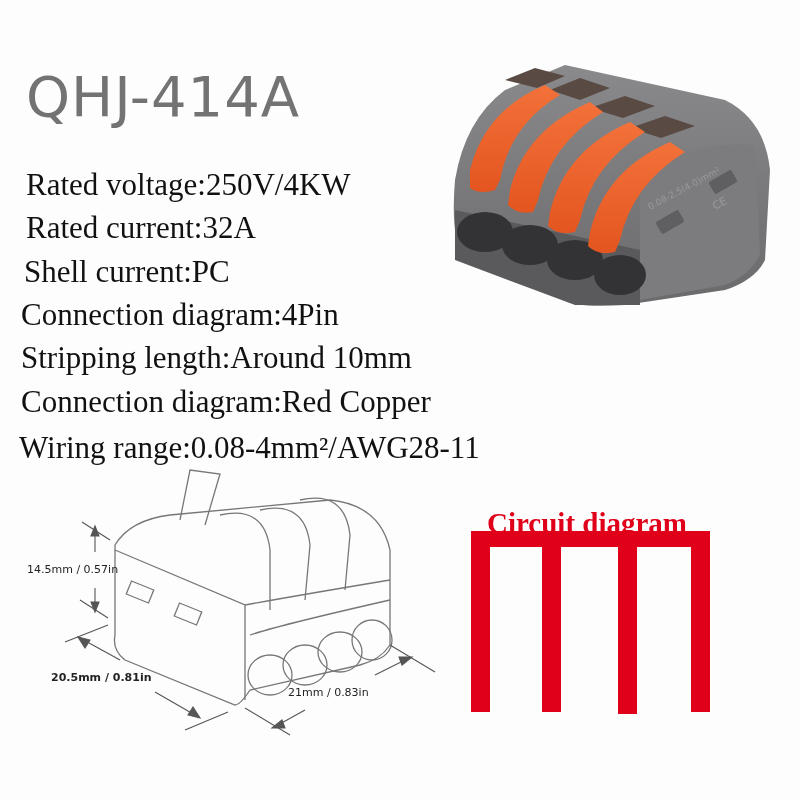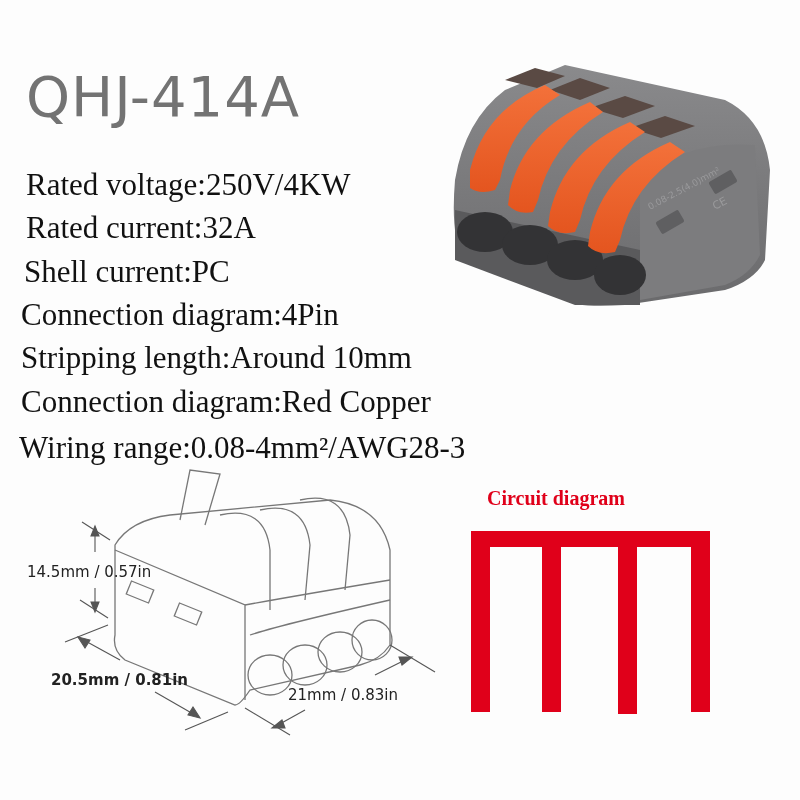--- a/index.html
+++ b/index.html
@@ -12,40 +12,40 @@
       font-family: "DejaVu Sans", sans-serif; font-size: 56px; font-weight: 400;
       letter-spacing: 1px; color: #737373; line-height: 1; margin-top: 25px;
     }
     .spec {
       position: absolute; font-family: "Liberation Serif", serif; font-size: 31px;
       line-height: 1; color: #111; white-space: nowrap; margin-top: 36px;
     }
     .product-photo { position: absolute; left: 425px; top: 60px; width: 370px; height: 250px; }
     .dims-drawing { position: absolute; left: 0; top: 460px; width: 470px; height: 320px; }
     .dim-label {
-      position: absolute; font-family: "DejaVu Sans", sans-serif; font-size: 15px; color: #222; white-space: nowrap;
+      position: absolute; font-family: "DejaVu Sans", sans-serif; font-size: 11px; color: #222; white-space: nowrap;
     }
     .circuit-title {
-      position: absolute; left: 487px; top: 487px; font-family: "Liberation Serif", serif;
-      font-weight: bold; font-size: 20px; color: #e0001a;
+      position: absolute; left: 487px; top: 507px; font-family: "Liberation Serif", serif;
+      font-weight: bold; font-size: 29px; color: #e0001a;
     }
     .circuit { position: absolute; left: 460px; top: 520px; width: 260px; height: 200px; }
   </style>
 </head>
 <body>
 
 <div class="model-title">QHJ-414A</div>
 
 <div class="spec" style="left:26px; top:133px;">Rated voltage:250V/4KW</div>
 <div class="spec" style="left:26px; top:176px;">Rated current:32A</div>
 <div class="spec" style="left:24px; top:220px;">Shell current:PC</div>
 <div class="spec" style="left:21px; top:263px;">Connection diagram:4Pin</div>
 <div class="spec" style="left:21px; top:306px;">Stripping length:Around 10mm</div>
 <div class="spec" style="left:21px; top:350px;">Connection diagram:Red Copper</div>
-<div class="spec" style="left:19px; top:396px;">Wiring range:0.08-4mm²/AWG28-3</div>
+<div class="spec" style="left:19px; top:396px;">Wiring range:0.08-4mm²/AWG28-11</div>
 
 <svg class="product-photo" viewBox="0 0 370 250">
   <defs>
     <linearGradient id="hg" x1="0" y1="0" x2="0" y2="1">
       <stop offset="0" stop-color="#8a8a8c"></stop>
         <stop offset="1" stop-color="#6a6a6c"></stop>
     </linearGradient>
     <linearGradient id="og" x1="0" y1="0" x2="0" y2="1">
       <stop offset="0" stop-color="#f3713a"></stop>
         <stop offset="1" stop-color="#e4551f"></stop>

